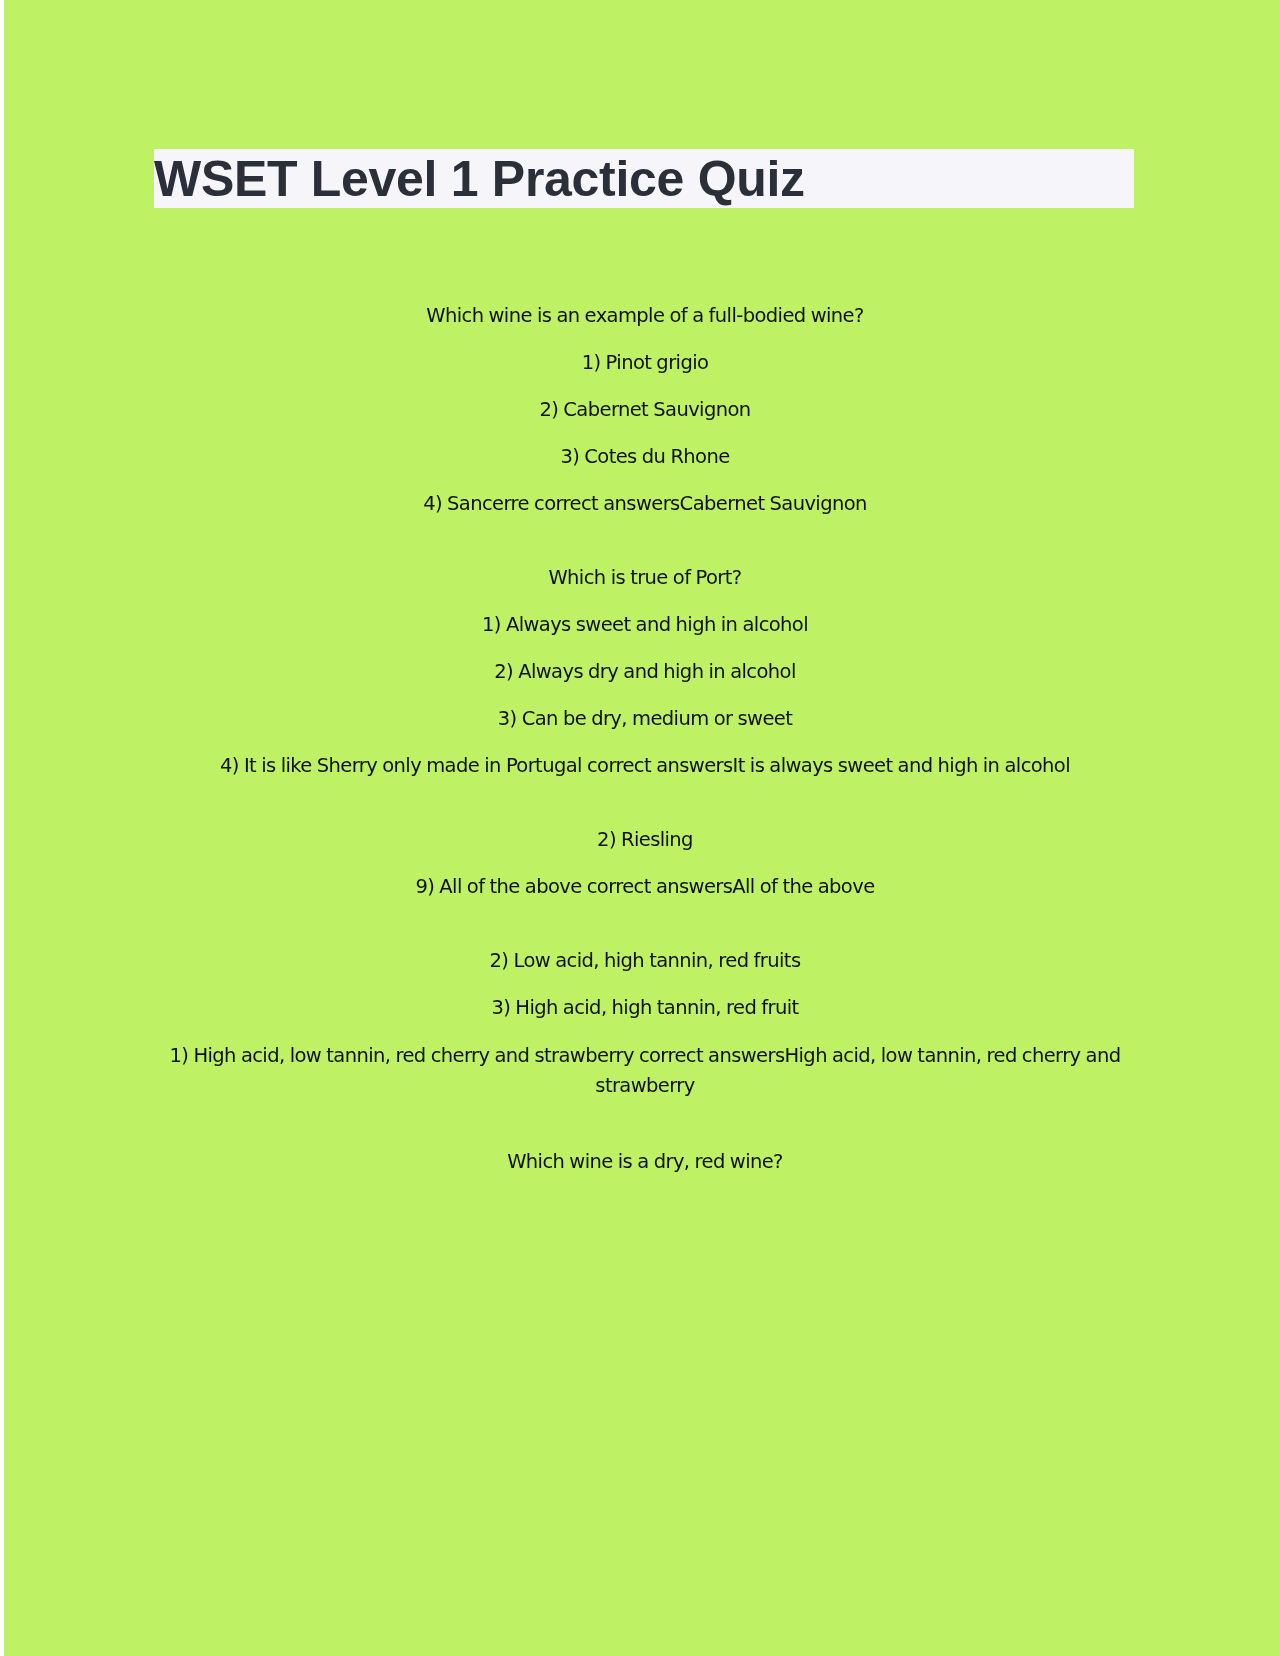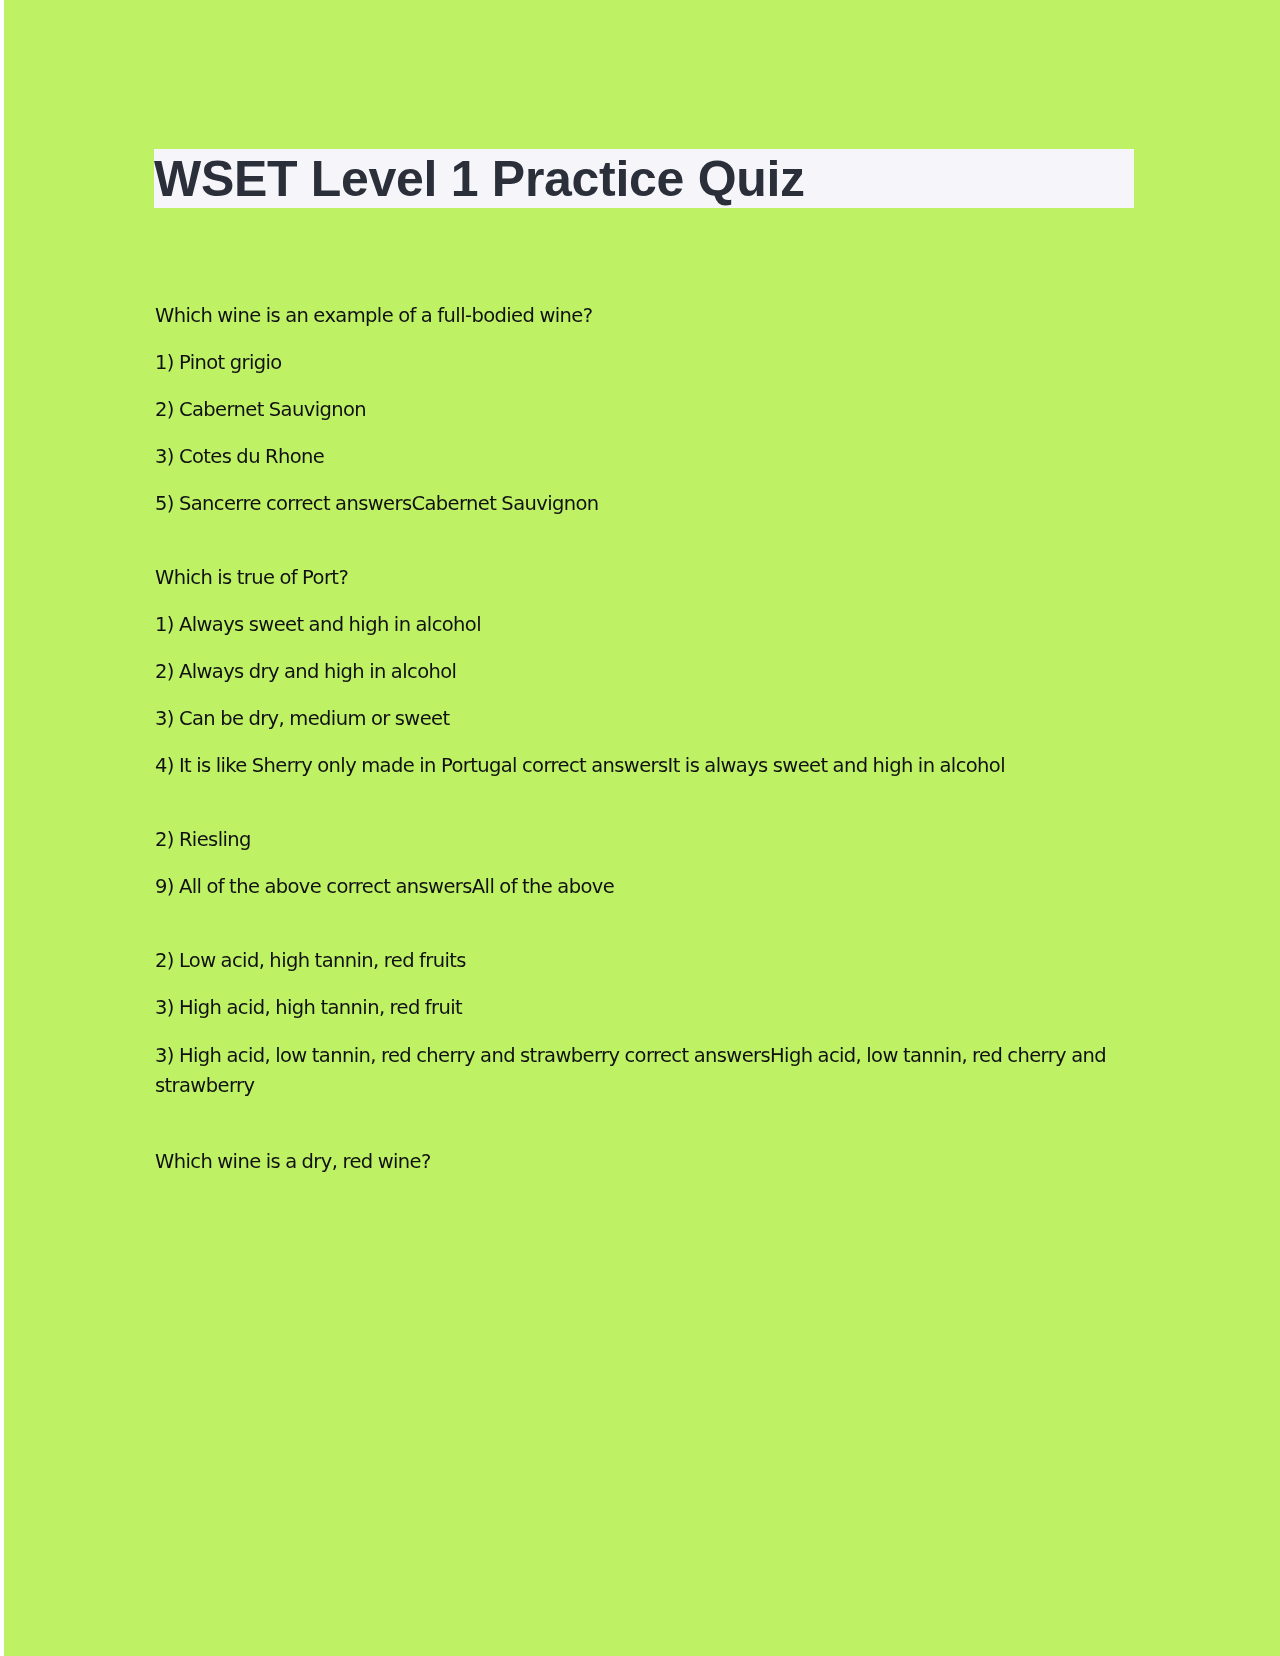--- a/index.html
+++ b/index.html
@@ -51,20 +51,21 @@
       width: 980px;
     }
     .line {
       font-family: "DejaVu Sans", sans-serif;
       font-size: 19.5px;
       line-height: 27px;
       margin: 0 0 20px 0;
       color: #111111;
       letter-spacing: -0.6px;
       word-spacing: -0.5px;
+      text-align: center;
     }
     .question-block {
       margin-bottom: 47px;
     }
     .option.wrap {
       line-height: 30px;
     }
   </style>
 </head>
 <body>
@@ -75,40 +76,40 @@
     <h1 class="title">WSET Level 1 Practice Quiz</h1>
   </div>
 
   <div class="content">
 
     <div class="question-block">
       <p class="line question">Which wine is an example of a full-bodied wine?</p>
       <p class="line option">1) Pinot grigio</p>
       <p class="line option">2) Cabernet Sauvignon</p>
       <p class="line option">3) Cotes du Rhone</p>
-      <p class="line option">5) Sancerre correct answersCabernet Sauvignon</p>
+      <p class="line option">4) Sancerre correct answersCabernet Sauvignon</p>
     </div>
 
     <div class="question-block">
       <p class="line question">Which is true of Port?</p>
       <p class="line option">1) Always sweet and high in alcohol</p>
       <p class="line option">2) Always dry and high in alcohol</p>
       <p class="line option">3) Can be dry, medium or sweet</p>
       <p class="line option">4) It is like Sherry only made in Portugal correct answersIt is always sweet and high in alcohol</p>
     </div>
 
     <div class="question-block">
       <p class="line option">2) Riesling</p>
       <p class="line option">9) All of the above correct answersAll of the above</p>
     </div>
 
     <div class="question-block">
       <p class="line option">2) Low acid, high tannin, red fruits</p>
       <p class="line option">3) High acid, high tannin, red fruit</p>
-      <p class="line option wrap">3) High acid, low tannin, red cherry and strawberry correct answersHigh acid, low tannin, red cherry and strawberry</p>
+      <p class="line option wrap">1) High acid, low tannin, red cherry and strawberry correct answersHigh acid, low tannin, red cherry and strawberry</p>
     </div>
 
     <div class="question-block">
       <p class="line question">Which wine is a dry, red wine?</p>
     </div>
 
   </div>
 </div>
 
 </body></html>

